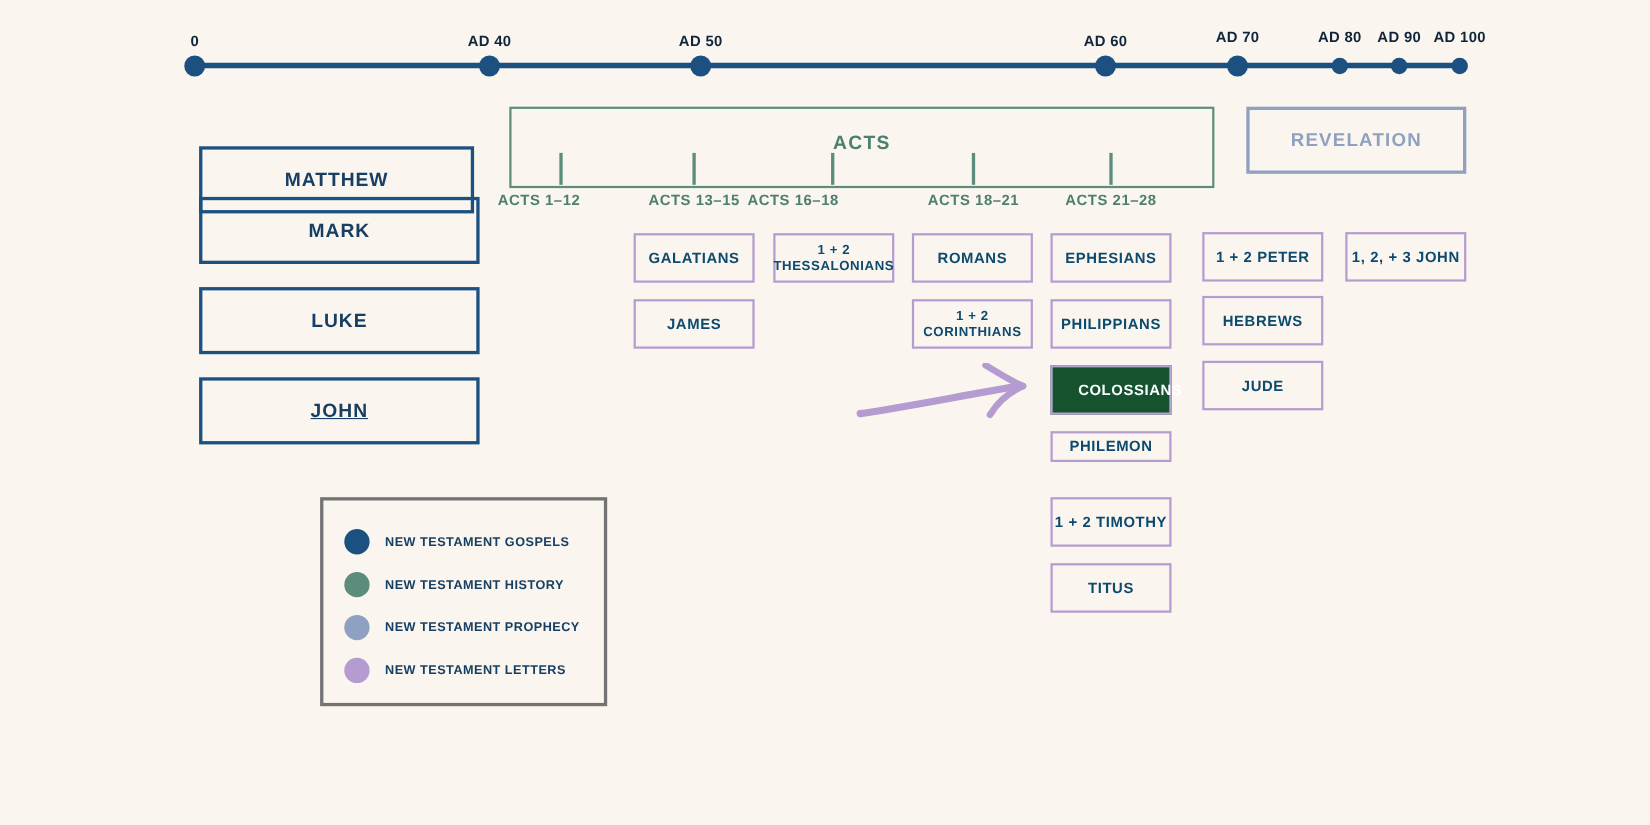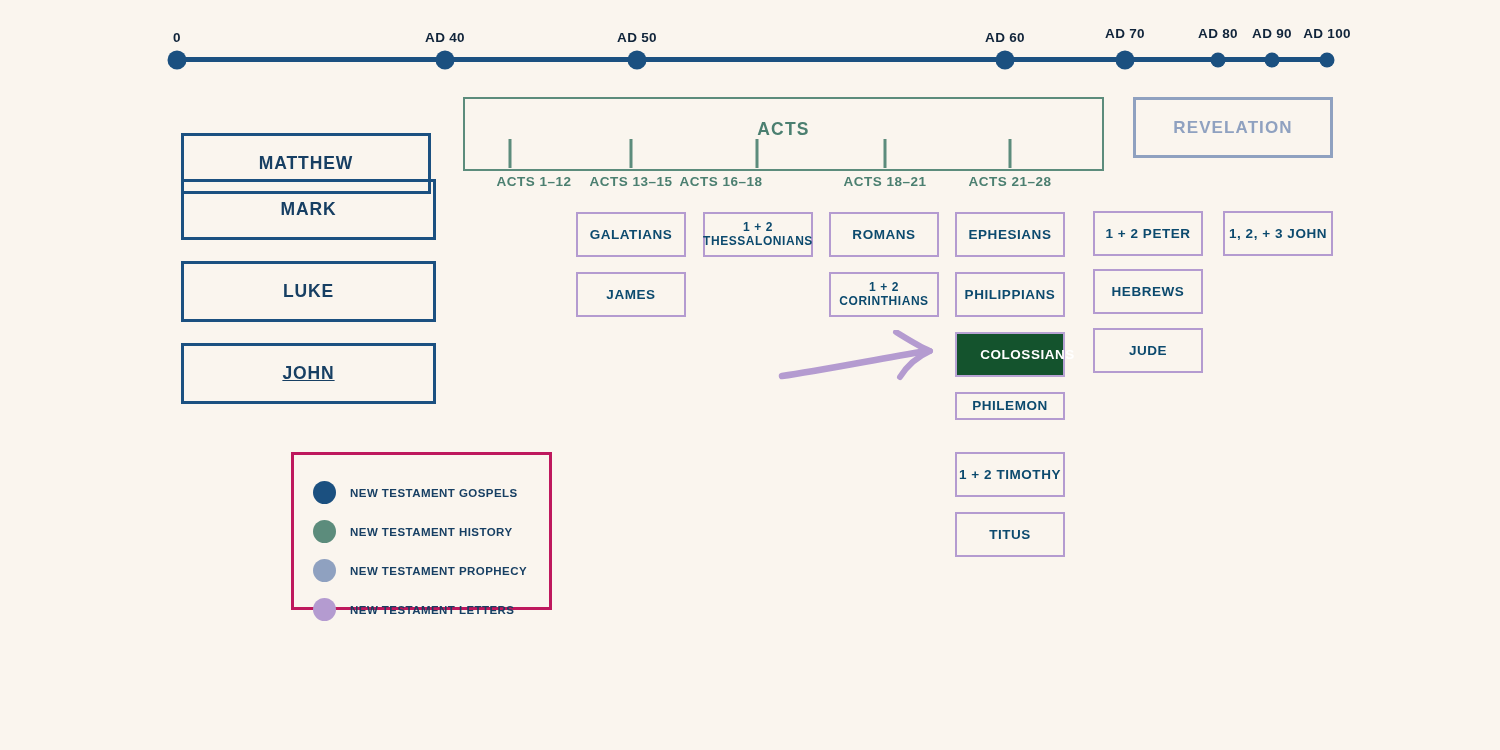--- a/index.html
+++ b/index.html
@@ -117,22 +117,22 @@
     color: #4b7f70;
     white-space: nowrap;
   }
 
   
   #legend {
     position: absolute;
     left: 291px;
     top: 452px;
     width: 261px;
-    height: 158px;
-    border: 3px solid #be185d;
+    height: 190px;
+    border: 3px solid #737373;
     background: transparent;
   }
   .legend-row {
     position: absolute;
     display: flex;
     align-items: center;
     left: 19px;
   }
   .legend-swatch {
     width: 23px;
@@ -192,21 +192,21 @@
       <div class="bx bx-gospel" style="left: 181px; top: 261px; width: 255px; height: 61px;"><span>LUKE</span></div>
       <div class="bx bx-gospel" style="left: 181px; top: 343px; width: 255px; height: 61px; text-decoration: underline;"><span>JOHN</span></div>
     </div>
 
   <div id="acts-group">
     <div class="bx bx-acts" id="acts-box" style="left: 463px; top: 97px; width: 641px; height: 74px;">
       <span>ACTS</span>
     </div>
     <div id="acts-ticks">
         <div class="acts-tick" style="left: 510px; top: 139px; height: 29px;"></div>
-        <div class="acts-tick-label" style="left: 534px; top: 174px;">ACTS 1–12</div>
+        <div class="acts-tick-label" style="left: 490px; top: 174px;">ACTS 1–12</div>
         <div class="acts-tick" style="left: 631px; top: 139px; height: 29px;"></div>
         <div class="acts-tick-label" style="left: 631px; top: 174px; text-align: center;">ACTS 13–15</div>
         <div class="acts-tick" style="left: 757px; top: 139px; height: 29px;"></div>
         <div class="acts-tick-label" style="left: 721px; top: 174px;">ACTS 16–18</div>
         <div class="acts-tick" style="left: 885px; top: 139px; height: 29px;"></div>
         <div class="acts-tick-label" style="left: 885px; top: 174px;">ACTS 18–21</div>
         <div class="acts-tick" style="left: 1010px; top: 139px; height: 29px;"></div>
         <div class="acts-tick-label" style="left: 1010px; top: 174px;">ACTS 21–28</div>
       </div>
   </div>

